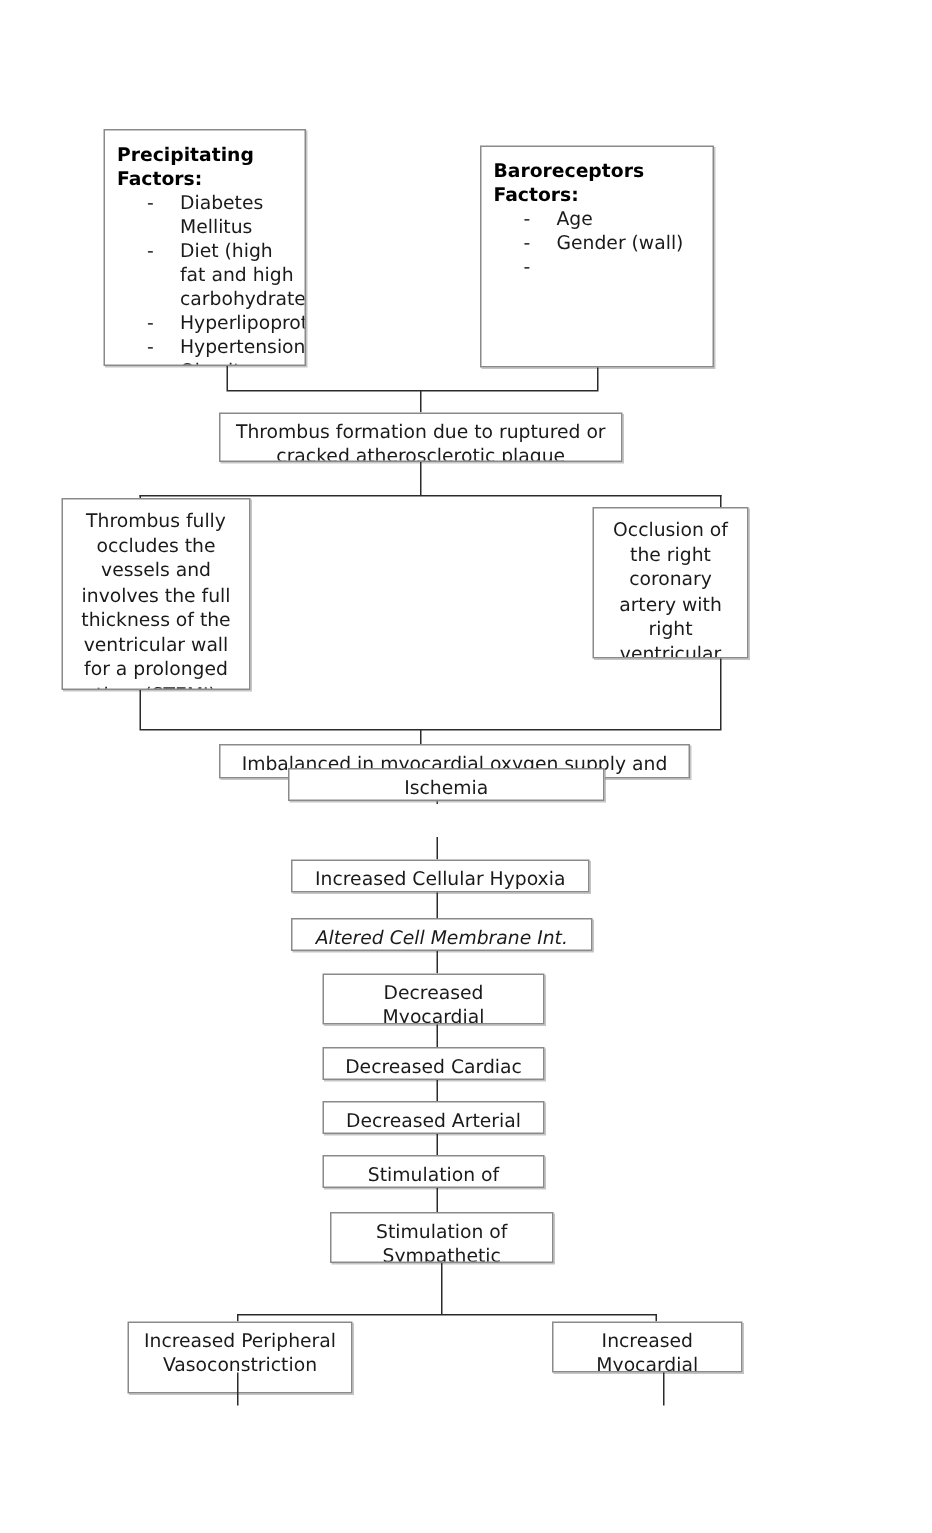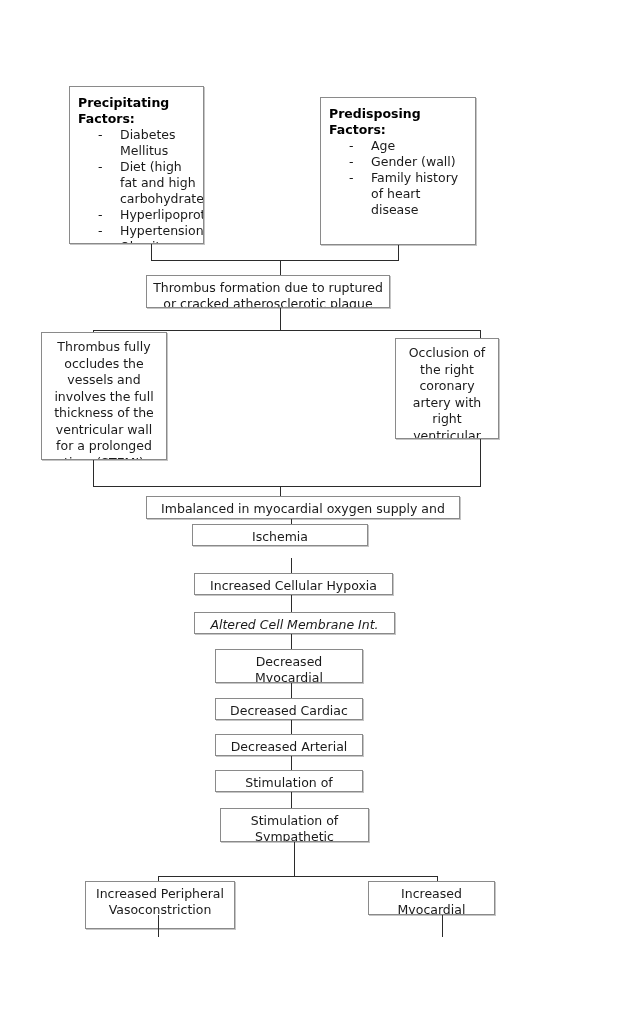--- a/index.html
+++ b/index.html
@@ -100,35 +100,35 @@
       <li><span class="dash">-</span><span>Diabetes Mellitus</span></li>
       <li><span class="dash">-</span><span>Diet (high fat and high carbohydrates)</span></li>
       <li><span class="dash">-</span><span>Hyperlipoproteinemia</span></li>
       <li><span class="dash">-</span><span>Hypertension</span></li>
       <li><span class="dash">-</span><span>Obesity</span></li>
 
     </ul>
   </div>
 
   <div class="node factors" style="left:320px; top:97px; width:156px; height:148px;">
-    <span class="heading">Predisposing</span>
+    <span class="heading">Baroreceptors</span>
     <span class="heading">Factors:</span>
     <ul>
       <li><span class="dash">-</span><span>Age</span></li>
       <li><span class="dash">-</span><span>Gender (wall)</span></li>
-      <li><span class="dash">-</span><span>Family history of heart disease</span></li>
+      <li><span class="dash">-</span></li>
     </ul>
   </div>
 
   <div class="line v" style="left:151px; top:244px; height:16px;"></div>
   <div class="line v" style="left:398px; top:245px; height:15px;"></div>
   <div class="line h" style="left:151px; top:260px; width:248px;"></div>
   <div class="line v" style="left:280px; top:260px; height:15px;"></div>
 
-  <div class="node chain" style="left:146px; top:275px; width:244px; height:33px;">
+  <div class="node chain" style="left:146px; top:275px; width:269px; height:33px;">
     <span class="txt">Thrombus formation due to ruptured or cracked atherosclerotic plaque</span>
   </div>
 
   <div class="line v" style="left:280px; top:308px; height:22px;"></div>
   <div class="line h" style="left:93px; top:330px; width:388px;"></div>
   <div class="line v" style="left:93px; top:330px; height:22px;"></div>
   <div class="line v" style="left:480px; top:330px; height:28px;"></div>
 
   <div class="node branch" style="left:41px; top:332px; width:126px; height:128px;">
     <span class="txt">Thrombus fully occludes the vessels and involves the full thickness of the ventricular wall for a prolonged time (STEMI)</span>
@@ -142,21 +142,21 @@
   <div class="line v" style="left:480px; top:439px; height:47px;"></div>
   <div class="line h" style="left:93px; top:486px; width:388px;"></div>
   <div class="line v" style="left:280px; top:486px; height:10px;"></div>
 
   <div class="node chain" style="left:146px; top:496px; width:314px; height:23px;">
     <span class="txt">Imbalanced in myocardial oxygen supply and demand</span>
   </div>
 
   <div class="line v" style="left:291px; top:519px; height:17px;"></div>
 
-  <div class="node chain" style="left:192px; top:512px; width:176px; height:22px;margin-top:12px;">
+  <div class="node chain" style="left:192px; top:512px; width:211px; height:22px;">
     <span class="txt">Ischemia</span>
   </div>
 
   <div class="line v" style="left:291px; top:558px; height:15px;"></div>
 
   <div class="node chain" style="left:194px; top:573px; width:199px; height:22px;">
     <span class="txt">Increased Cellular Hypoxia</span>
   </div>
 
   <div class="line v" style="left:291px; top:595px; height:17px;"></div>

